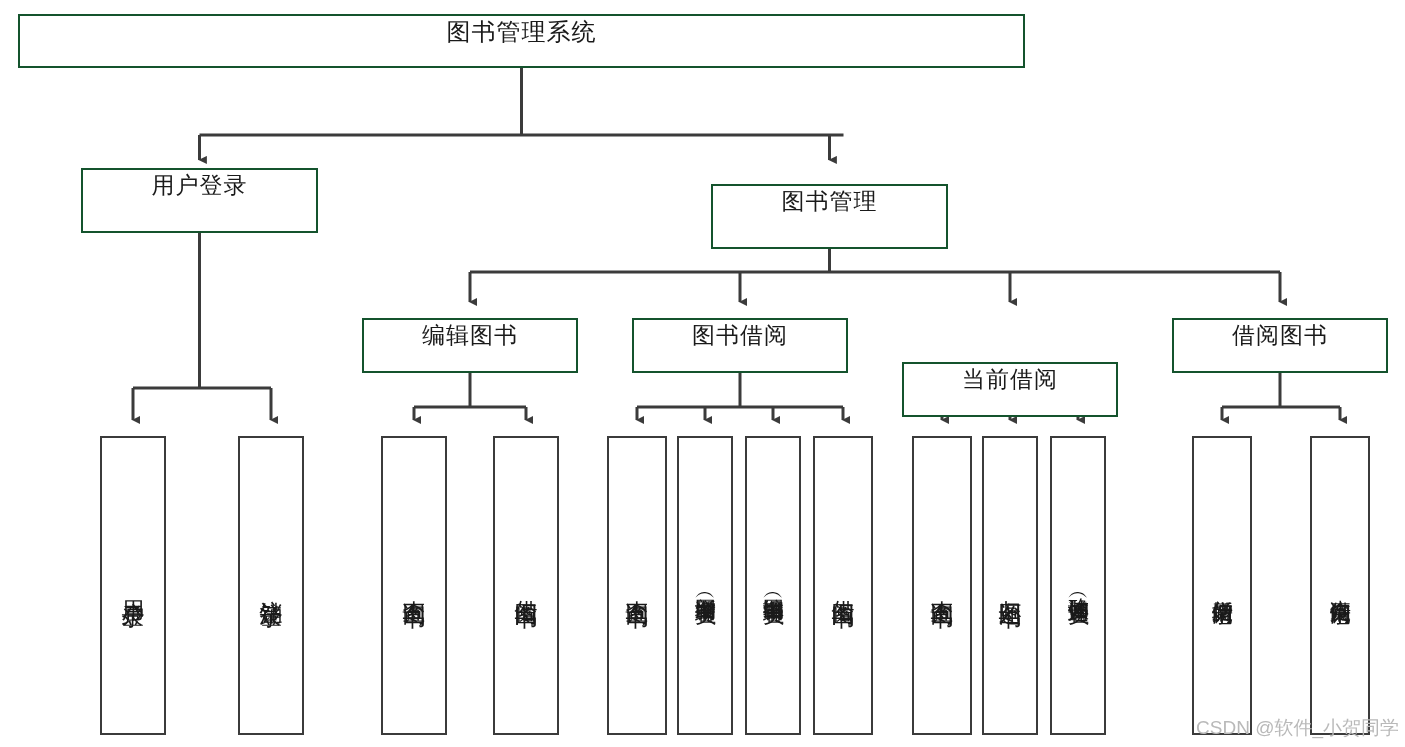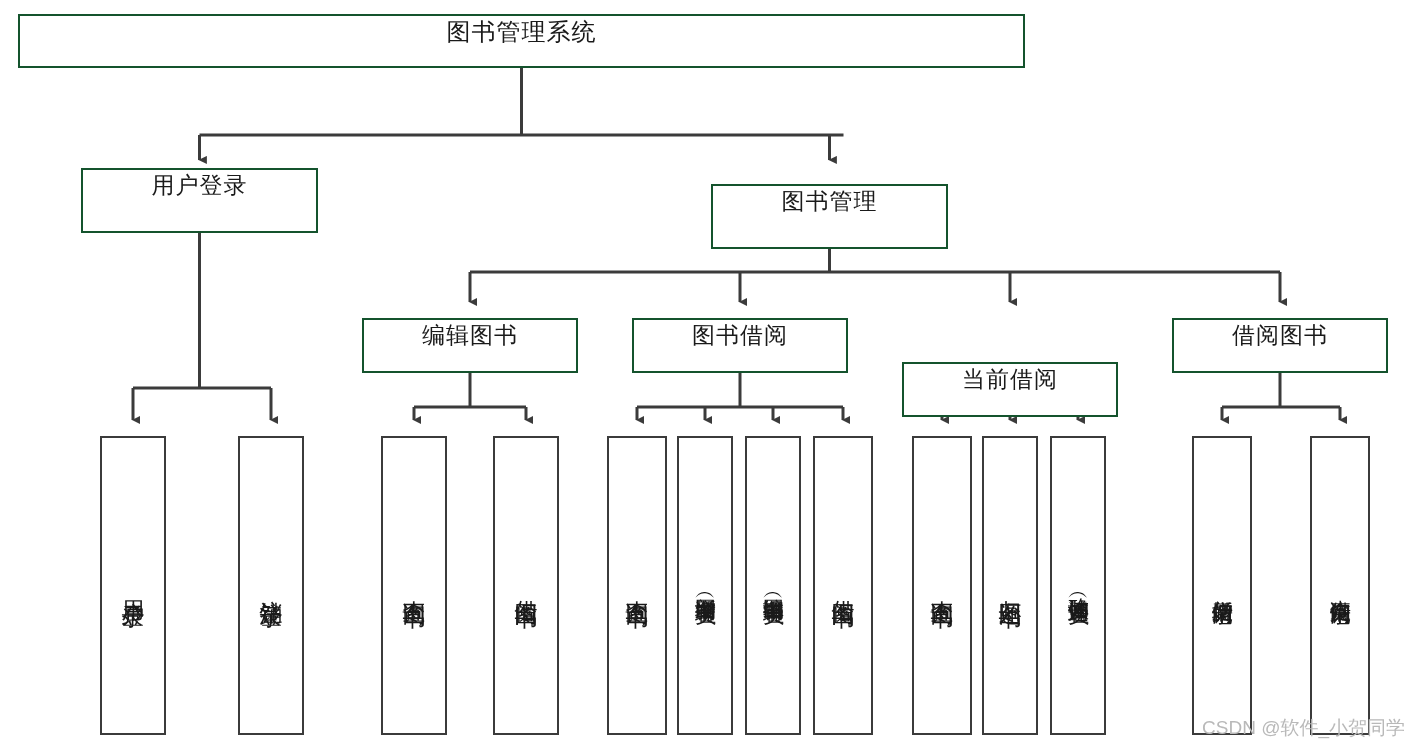--- a/index.html
+++ b/index.html
@@ -59,21 +59,21 @@
   svg.wires {
     position: absolute;
     left: 0;
     top: 0;
     width: 1405px;
     height: 747px;
     pointer-events: none;
   }
   .wm {
     position: absolute;
-    right: 0;
+    right: 6px;
     bottom: 6px;
     font-size: 19px;
     color: #b9b9b9;
     white-space: nowrap;
     font-family: "Liberation Sans", "DejaVu Sans", sans-serif;
   }
 </style>
 </head>
 <body>
 

